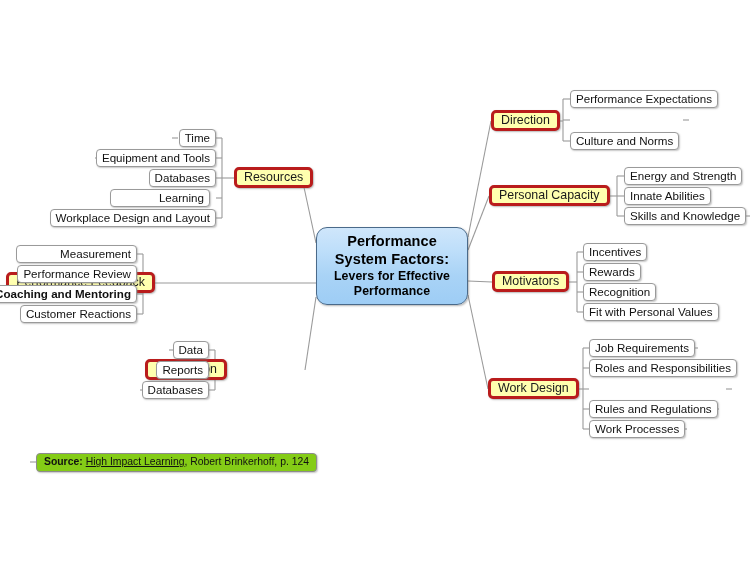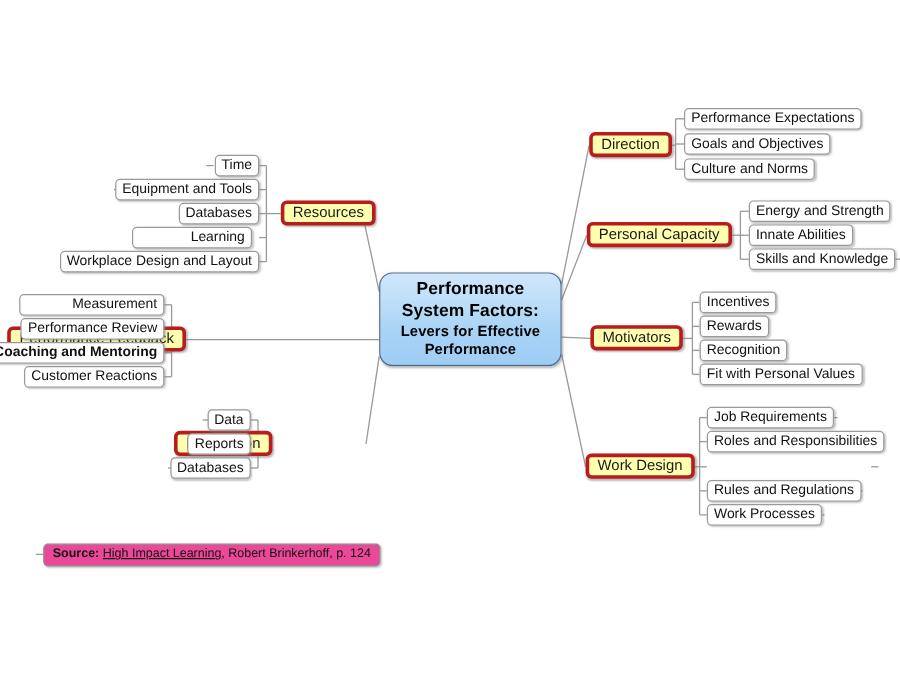--- a/index.html
+++ b/index.html
@@ -62,21 +62,21 @@
     font-size:11.6px;
     color:#111;
     padding:0 5px;
     height:18px;
   }
 
   
   .source{
     border:1px solid #8c8c8c;
     border-radius:4px;
-    background:#ec4899;
+    background:#84cc16;
     box-shadow:1px 1px 1.6px rgba(130,130,130,.45);
     font-size:10.4px;
     color:#111;
     height:19px;
     padding:0 7px;
     justify-content:flex-start;
   }
   .source b{font-weight:bold;margin-right:3px;}
   .source u{text-decoration:underline;}
 </style>
@@ -183,23 +183,20 @@
     <div class="small">Levers for Effective</div>
     <div class="small">Performance</div>
   </div>
 
   <div class="node main" style="left:491px;top:110px;">
     <span>Direction</span>
   </div>
   <div class="node leaf" style="left:570px;top:90px;">
     <span>Performance Expectations</span>
   </div>
-  <div class="node leaf" style="left:570px;top:111px;">
-    <span>Goals and Objectives</span>
-  </div>
   <div class="node leaf" style="left:570px;top:132px;">
     <span>Culture and Norms</span>
   </div>
 
   <div class="node main" style="left:489px;top:185px;">
     <span>Personal Capacity</span>
   </div>
   <div class="node leaf" style="left:624px;top:167px;">
     <span>Energy and Strength</span>
   </div>

